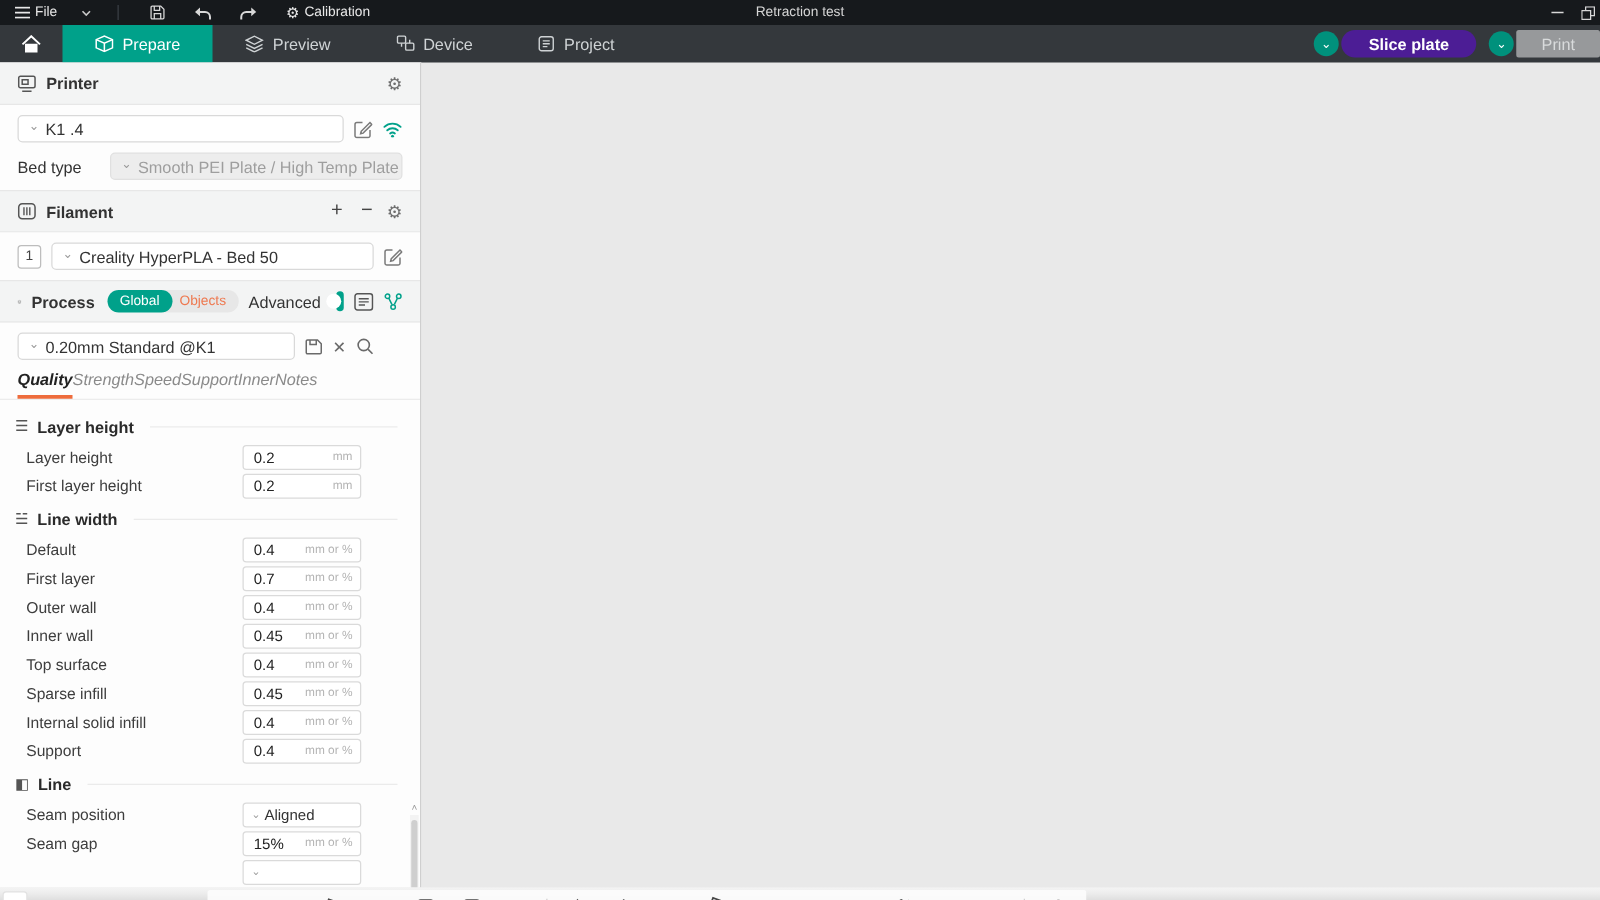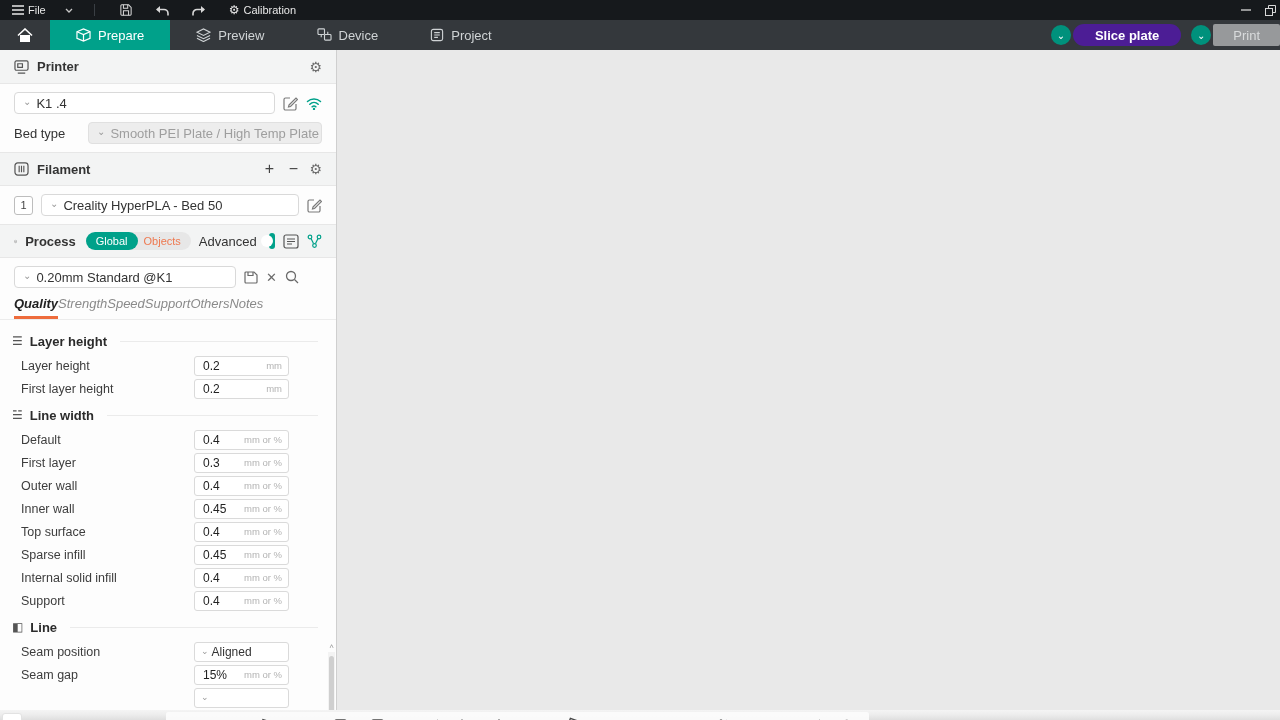--- a/index.html
+++ b/index.html
@@ -136,20 +136,21 @@
         <svg width="14" height="11" viewBox="0 0 14 11">
             <path d="M9 1l4 3.5L9 8" fill="#d8d8d8"></path>
             <path d="M12 4.5H5a4 4 0 00-4 4v2" fill="none" stroke="#d8d8d8" stroke-width="1.6"></path>
           </svg>
       </span>
       <span class="tb-btn">
         <span style="font-size:12px; line-height:1;">⚙</span>
         <span>Calibration</span>
       </span>
     </div>
+    <span class="tb-title">Retraction test</span>
     <div class="win-controls">
       <span class="icon-btn">
         <svg width="10" height="10" viewBox="0 0 10 10">
             <path d="M0 5h10" stroke="#d8d8d8" stroke-width="1.3"></path>
           </svg>
       </span>
       <span class="icon-btn">
         <svg width="11" height="11" viewBox="0 0 11 11">
             <rect x="0.5" y="3.5" width="7" height="7" fill="none" stroke="#d8d8d8"></rect>
             <path d="M3.5 3.5v-3h7v7h-3" fill="none" stroke="#d8d8d8"></path>
@@ -322,21 +323,21 @@
                 <path d="M9.5 9.5L13 13" stroke="#6a6a6a" stroke-width="1.3"></path>
               </svg>
           </span>
         </div>
       </div>
       <div class="proc-tabs">
           <span class="proc-tab active">Quality</span>
           <span class="proc-tab">Strength</span>
           <span class="proc-tab">Speed</span>
           <span class="proc-tab">Support</span>
-          <span class="proc-tab">Others</span>
+          <span class="proc-tab">Inner</span>
           <span class="proc-tab">Notes</span>
         </div>
 
       <div id="settings-scroll">
         <div id="settings-groups">
             <div class="group-head">
               <span class="group-icon">☰</span>
               <span class="group-title">Layer height</span>
               <span class="group-rule"></span>
             </div>
@@ -369,21 +370,21 @@
                 <span class="mini-input">
                   <span class="val">0.4</span>
                   <span class="unit">mm or %</span>
                 </span>
               </span>
             </div>
             <div class="p-row">
               <span class="row-label">First layer</span>
               <span class="row-control">
                 <span class="mini-input">
-                  <span class="val">0.3</span>
+                  <span class="val">0.7</span>
                   <span class="unit">mm or %</span>
                 </span>
               </span>
             </div>
             <div class="p-row">
               <span class="row-label">Outer wall</span>
               <span class="row-control">
                 <span class="mini-input">
                   <span class="val">0.4</span>
                   <span class="unit">mm or %</span>

